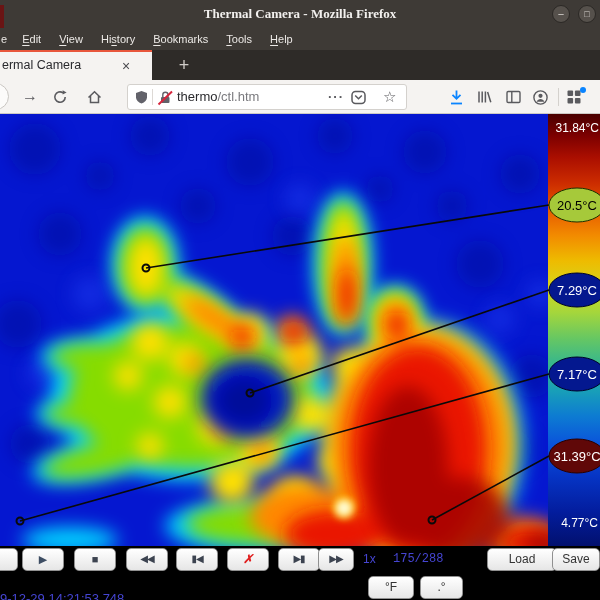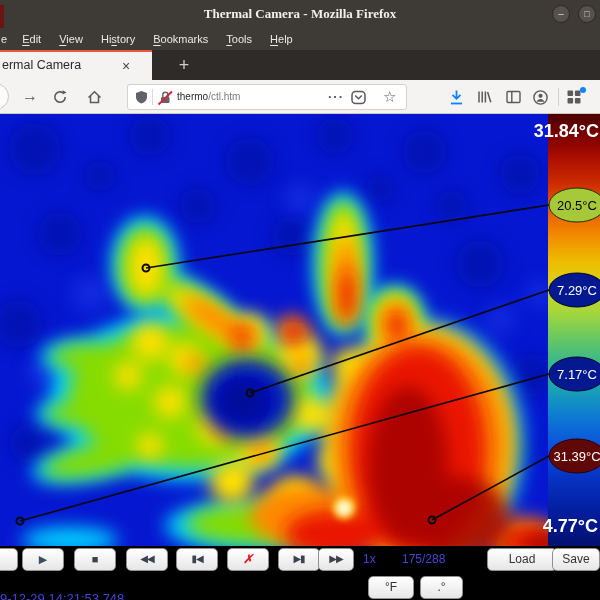--- a/index.html
+++ b/index.html
@@ -28,52 +28,52 @@
     font-size:18px;text-align:center;line-height:24px;}
   
   #navbar{position:absolute;left:0;top:80px;width:600px;height:34px;background:#f5f3f1;
     border-bottom:1px solid #ccc9c5;box-sizing:border-box;}
   #backbtn{position:absolute;left:-18px;top:3px;width:27px;height:27px;border-radius:50%;
     background:#fcfbfa;border:1px solid #c9c6c2;box-sizing:border-box;}
   .navglyph{position:absolute;top:0;height:34px;line-height:32px;color:#5a5a5e;font-size:16px;}
   .navsvg{position:absolute;top:9px;}
   #urlbar{position:absolute;left:127px;top:4px;width:280px;height:26px;background:#fff;
     border:1px solid #d4d1cd;border-radius:3px;box-sizing:border-box;}
-  #url-text{position:absolute;left:49px;top:0;height:24px;line-height:24px;font-size:10px;color:#2a2a2e;white-space:nowrap;}
+  #url-text{position:absolute;left:49px;top:0;height:24px;line-height:24px;font-size:13px;color:#2a2a2e;white-space:nowrap;}
   #url-text .path{color:#7a7a7e;}
   #url-sep{position:absolute;left:24px;top:4px;width:1px;height:16px;background:#ddd9d5;}
   #page-dots{position:absolute;left:200px;top:0;line-height:23px;color:#5a5a5e;font-size:13px;letter-spacing:1px;font-weight:bold;}
   #star{position:absolute;left:255px;top:0;line-height:24px;color:#5a5a5e;font-size:15px;}
   .tool-ico{position:absolute;top:9px;}
   #blue-dot{position:absolute;left:580px;top:7px;width:6px;height:6px;border-radius:50%;background:#0a84ff;}
   #tools-sep{position:absolute;left:558px;top:8px;width:1px;height:18px;background:#d4d1cd;}
   
   #thermal{position:absolute;left:0;top:114px;width:600px;height:432px;background:#000;overflow:hidden;}
   #scalebar{position:absolute;left:548px;top:0;width:52px;height:432px;
     background:linear-gradient(to bottom,
       #4a0000 0%,#7c0000 5%,#aa0e00 10%,#cc2c00 16%,#e65a00 22%,#f28a00 28%,
       #eebb00 34%,#d6d51c 40%,#a4d63c 46%,#66c763 52%,#35b68e 58%,#189fb8 64%,
       #0d7bd2 70%,#0a50dc 77%,#0634c4 84%,#031d9e 92%,#02106e 100%);}
-  .scale-label{position:absolute;color:#fff;font-size:18px;white-space:nowrap;font-weight:bold;}
+  .scale-label{position:absolute;color:#fff;font-size:12px;white-space:nowrap;}
   #scale-max{right:1px;top:7px;}
   #scale-min{right:2px;top:402px;margin-left:32px;}
   #overlay{position:absolute;left:0;top:0;}
   #overlay text{font-family:"Liberation Sans",sans-serif;font-size:13px;}
   
   #controlbar{position:absolute;left:0;top:546px;width:600px;height:27px;background:#000;}
   #statusbar{position:absolute;left:0;top:573px;width:600px;height:27px;background:#000;}
   .btn{position:absolute;top:2px;height:23px;background:linear-gradient(#ffffff,#e6e6e6);
     border:1px solid #909090;border-radius:5px;box-sizing:border-box;color:#3c4350;
     font-size:10px;text-align:center;line-height:20px;}
   .btn.txt{font-size:12px;color:#333;}
   .tight{letter-spacing:-1px;}
   #btn-del{color:#e02020;font-weight:bold;font-style:italic;font-size:12px;}
   .bluetxt{position:absolute;color:#4545d2;font-size:12px;white-space:nowrap;}
   #speed{left:363px;top:6px;}
-  #frame{left:402px;top:6px;}
+  #frame{left:393px;top:6px;font-family:Liberation Mono, monospace;}
   #timestamp{left:0;top:6px;font-size:13px;margin-top:12px;}
   #temps{left:172px;top:6px;font-size:13.5px;}
   .sbtn{position:absolute;top:3px;height:23px;background:linear-gradient(#ffffff,#e6e6e6);
     border:1px solid #909090;border-radius:5px;box-sizing:border-box;color:#333;
     font-size:12px;text-align:center;line-height:20px;}
 </style>
 </head>
 <body>
 
 <div id="titlebar">

